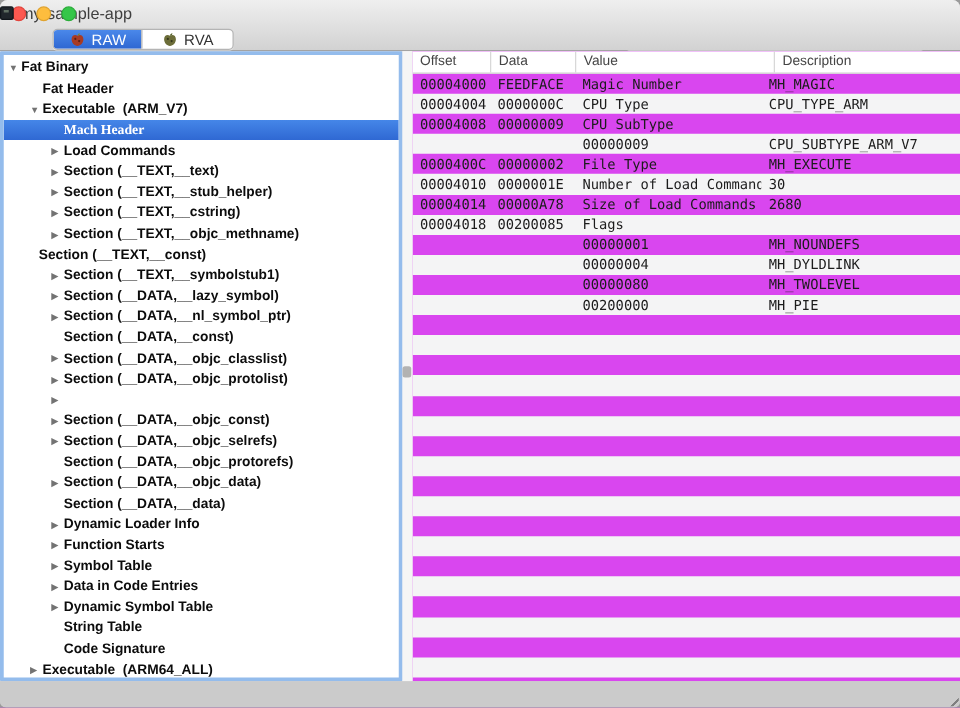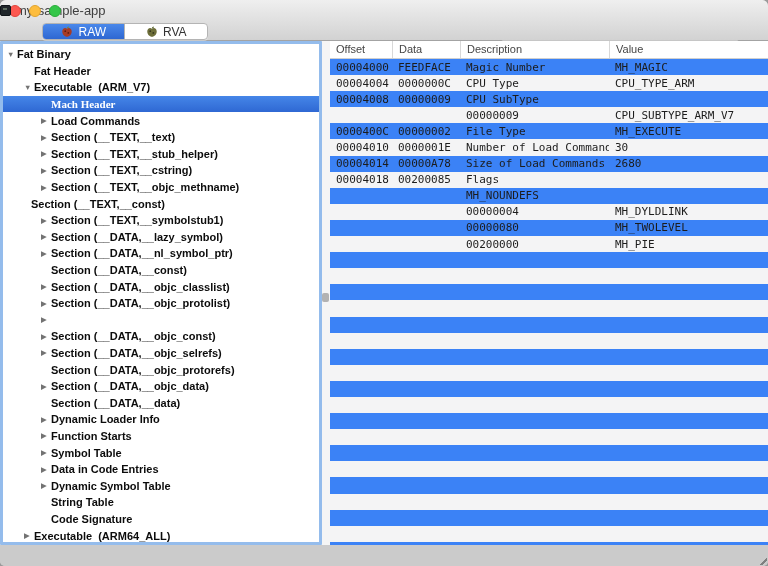--- a/index.html
+++ b/index.html
@@ -22,21 +22,21 @@
   .light.yellow{background:#fdbd3e;border:1px solid #e0a32f;}
   .light.green{background:#35c649;border:1px solid #2aad3a;}
   .title-wrap{height:21px;display:flex;align-items:center;gap:5px;}
   .proxy-icon{width:11px;height:11px;border-radius:2px;background:#20262b;
     border:1px solid #10151a;position:relative;}
   .proxy-icon::after{content:"";position:absolute;left:2px;top:2px;width:4px;height:2px;background:#5f6e62;}
   .win-title{font-size:13px;color:#3f3f3f;}
   
   .toolbar{position:relative;height:20px;}
   .segmented{
-    position:absolute;left:42px;top:2px;height:17px;width:166px;display:flex;
+    position:absolute;left:42px;top:2px;height:17px;width:145px;display:flex;
     border:1px solid #b4b4b4;border-radius:4px;background:#fff;overflow:hidden;
     box-shadow:0 1px 0 rgba(255,255,255,.4);
   }
   .segment{display:flex;align-items:center;justify-content:center;gap:4px;
     font-size:12px;color:#333;cursor:default;}
   .segment.raw{width:81px;}
   .segment.rva{width:84px;border-left:1px solid #b4b4b4;}
   .segment.selected{background:linear-gradient(#4a88ea,#2e67d2);color:#fff;}
   .apple-icon{width:14px;height:14px;display:inline-block;}
   .searchfield{
@@ -57,21 +57,21 @@
     font-size:11px;font-weight:bold;color:#0c0c0c;white-space:pre;cursor:default;
   }
   .tree-row .arrow{width:10px;display:inline-block;font-size:7.5px;color:#737373;
     text-align:left;flex:0 0 10px;}
   .tree-row.selected{
     background:linear-gradient(#4586e8,#2f68d3);color:#fff;font-family:Liberation Serif, serif;
   }
   .divider{width:8px;position:relative;background:#f5f5f5;}
   .grip{position:absolute;top:252px;left:0px;width:7px;height:9px;border-radius:2px;background:#b2b2b2;}
   
-  .table-pane{flex:1;background:#3b82f6;display:flex;flex-direction:column;overflow:hidden;}
+  .table-pane{flex:1;background:#d946ef;display:flex;flex-direction:column;overflow:hidden;}
   .thead{display:flex;height:18px;border-bottom:1px solid #cfcfcf;background:#fff;flex:0 0 18px;}
   .th{font-size:11px;color:#454545;padding:2px 0 0 6px;}
   .th + .th{border-left:1px solid #d8d8d8;}
   .col-offset{width:62px;flex:0 0 62px;}
   .col-data{width:68px;flex:0 0 68px;}
   .col-desc{width:149px;flex:0 0 149px;}
   .col-value{flex:1;}
   .tbody{flex:1;}
   .trow{display:flex;height:16.1px;align-items:center;}
   .trow.alt{background:#f4f4f5;}
@@ -166,22 +166,22 @@
           <div class="tree-row" style="padding-left: 21px;"><span class="arrow">▶</span><span>Executable  (ARM64_ALL)</span></div>
         </div>
     </div>
     <div class="divider">
       <div class="grip"></div>
     </div>
     <div class="table-pane">
       <div class="thead">
         <div class="th col-offset">Offset</div>
         <div class="th col-data">Data</div>
+        <div class="th col-value">Value</div>
         <div class="th col-desc">Description</div>
-        <div class="th col-value">Value</div>
       </div>
       <div class="tbody">
           <div class="trow">
             <div class="td col-offset">00004000</div>
             <div class="td col-data">FEEDFACE</div>
             <div class="td col-desc">Magic Number</div>
             <div class="td col-value">MH_MAGIC</div>
           </div>
           <div class="trow alt">
             <div class="td col-offset">00004004</div>
@@ -221,20 +221,21 @@
           </div>
           <div class="trow alt">
             <div class="td col-offset">00004018</div>
             <div class="td col-data">00200085</div>
             <div class="td col-desc">Flags</div>
             <div class="td col-value"></div>
           </div>
           <div class="trow">
             <div class="td col-offset"></div>
             <div class="td col-data"></div>
+            <div class="td col-desc">00000001</div>
             <div class="td col-value">MH_NOUNDEFS</div>
           </div>
           <div class="trow alt">
             <div class="td col-offset"></div>
             <div class="td col-data"></div>
             <div class="td col-desc">00000004</div>
             <div class="td col-value">MH_DYLDLINK</div>
           </div>
           <div class="trow">
             <div class="td col-offset"></div>

